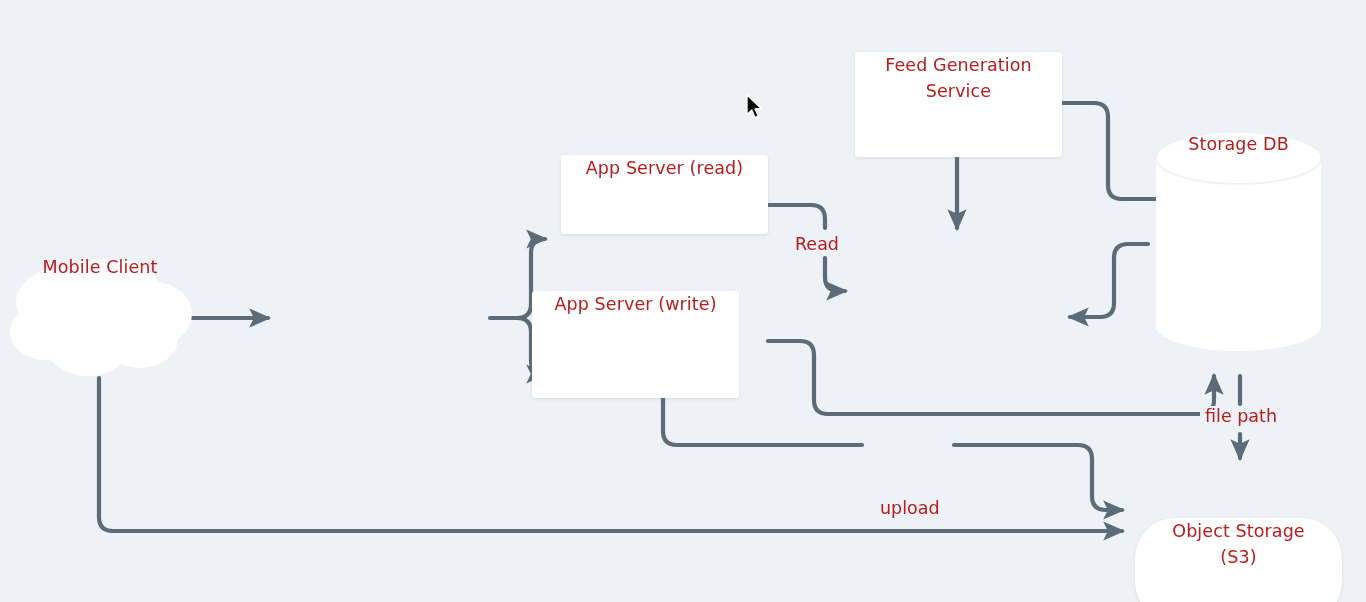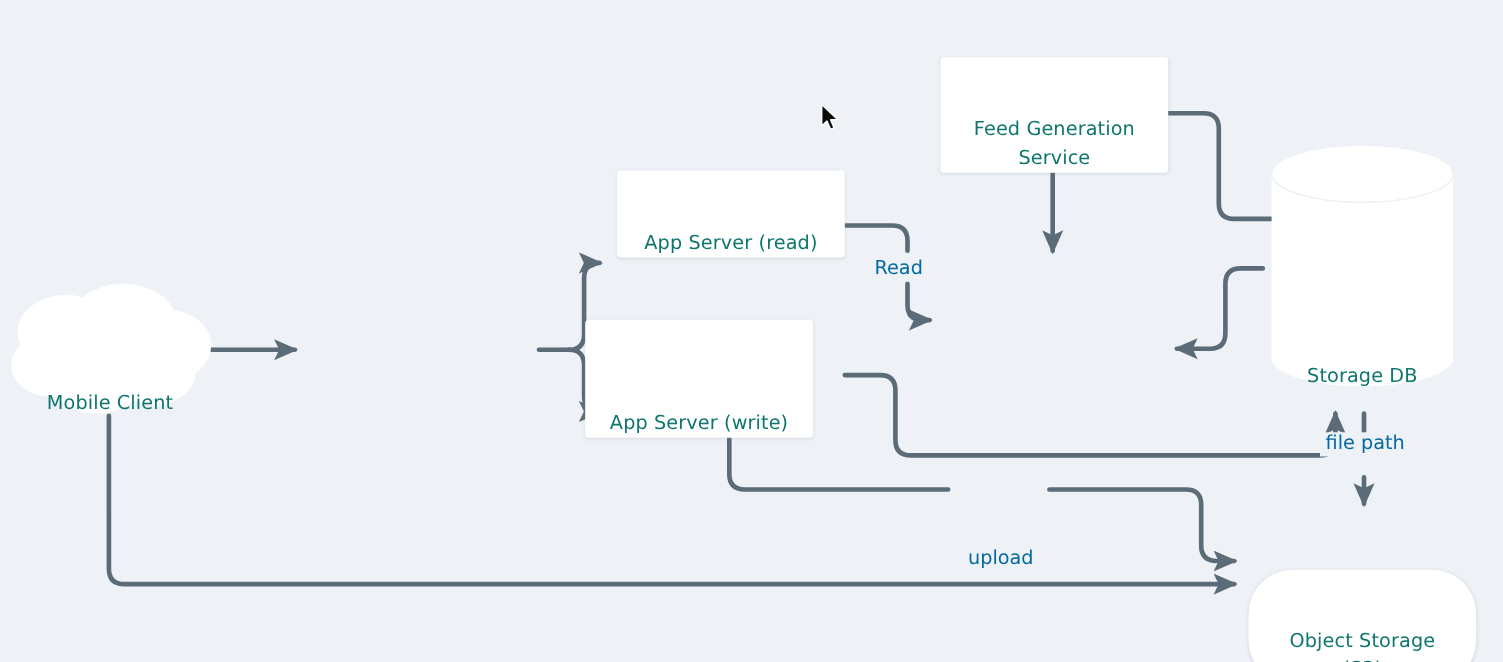--- a/index.html
+++ b/index.html
@@ -21,24 +21,24 @@
   }
   #edges {
     position: absolute;
     inset: 0;
     width: 1366px;
     height: 602px;
   }
   .node {
     position: absolute;
     display: flex;
-    align-items: flex-end;
+    align-items: flex-start;
     justify-content: center;
     text-align: center;
-    color: #0f766e;
+    color: #b91c1c;
     font-size: 17.5px;
     line-height: 1.5;
     letter-spacing: 0.1px;
     white-space: pre-line;
     z-index: 3;
   }
   .box {
     background: #ffffff;
     border-radius: 3px;
     box-shadow: 0 1px 3px rgba(120,135,150,0.20);
@@ -59,21 +59,21 @@
     inset: 0;
     z-index: 1;
     overflow: visible;
   }
   .node .label {
     position: relative;
     z-index: 2;
   }
   .edge-label {
     position: absolute;
-    color: #0369a1;
+    color: #b91c1c;
     font-size: 17.5px;
     line-height: 1;
     background: #eef1f5;
     padding: 2px 5px;
     white-space: nowrap;
     z-index: 4;
   }
   #cursor {
     position: absolute;
     z-index: 10;
@@ -160,19 +160,19 @@
     <span class="label">Storage DB</span>
   </div>
 
   <div class="node rounded" style="left:1135px; top:470px; width:207px; height:104px;">
     <span class="label">Object Storage
 (S3)</span>
   </div>
 
   <div class="edge-label" style="left:790px; top:234px;">Read</div>
   <div class="edge-label" style="left:875px; top:458px;margin-top:40px;">upload</div>
-  <div class="edge-label" style="left:1200px; top:393px;">file path</div>
+  <div class="edge-label" style="left:1200px; top:406px;">file path</div>
 
   <svg id="cursor" width="20" height="28" viewBox="0 0 20 28" style="left:744px; top:93px;">
     <path d="M 3 2 L 3 21.5 L 7.8 17.1 L 11 24.6 L 14.2 23.2 L 11.1 15.9 L 17.2 15.5 Z" fill="#0a0a0a" stroke="#ffffff" stroke-width="1.3" stroke-linejoin="round"></path>
   </svg>
 
 </div>
 
 </body></html>

